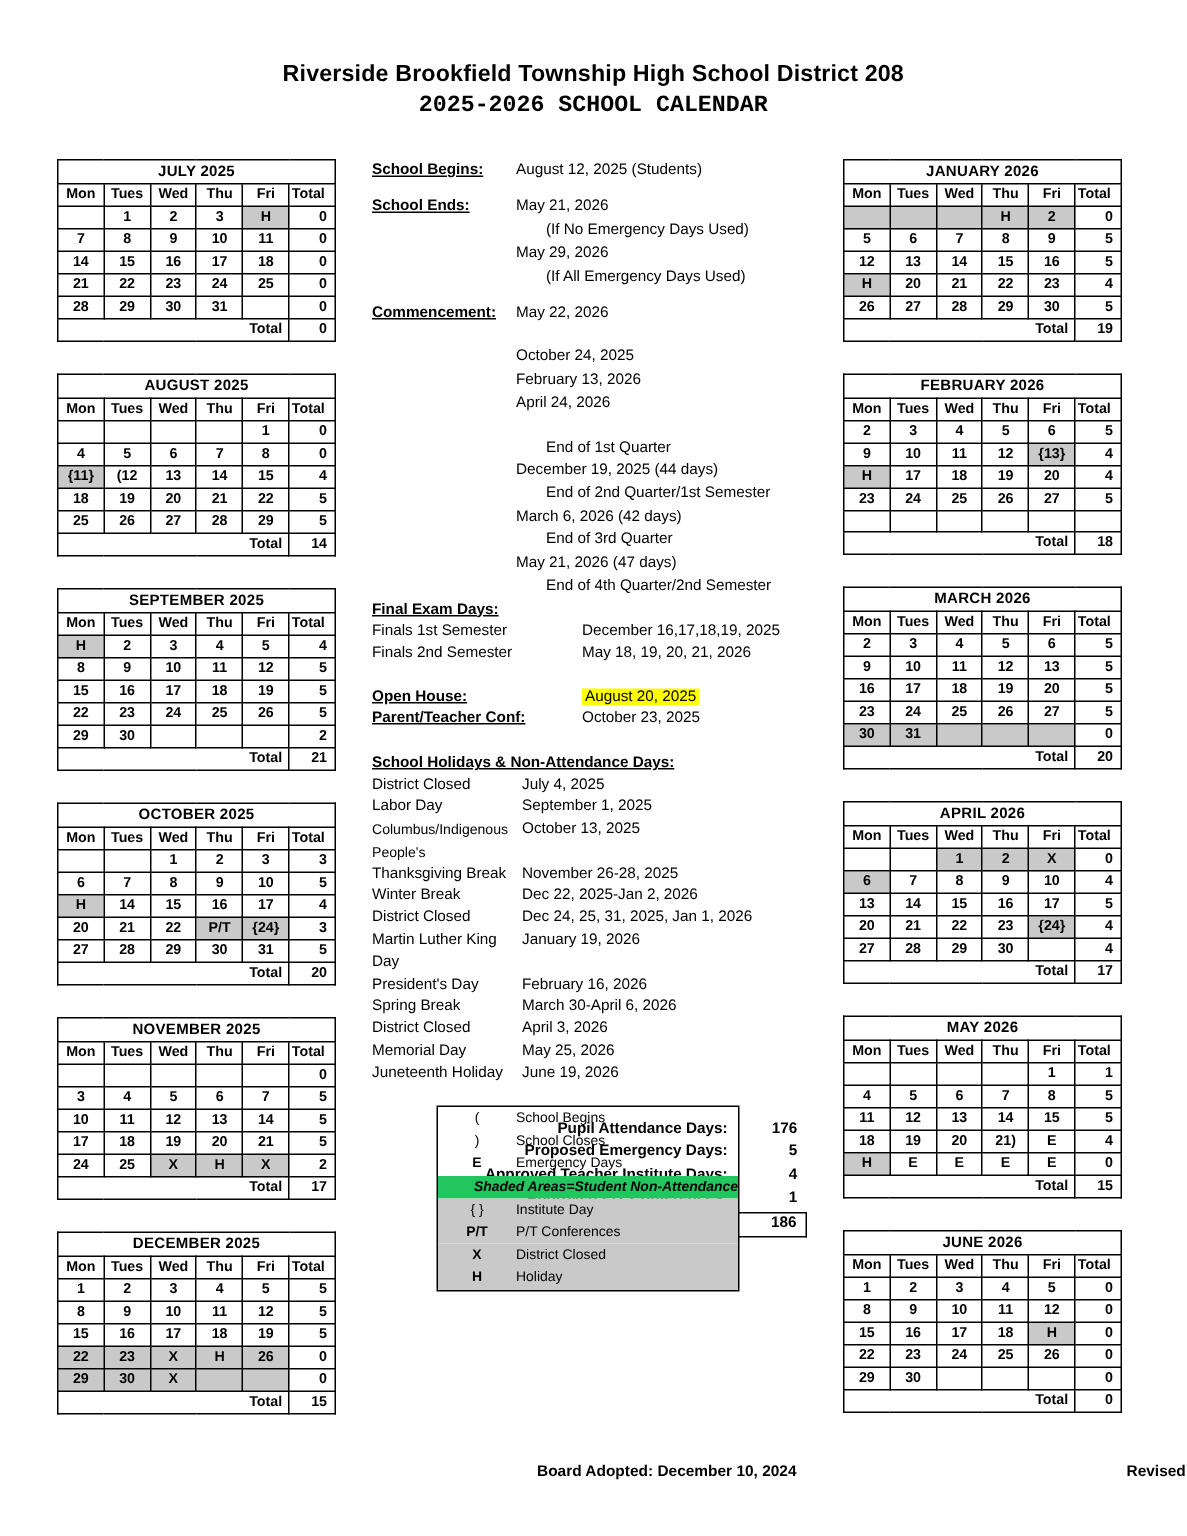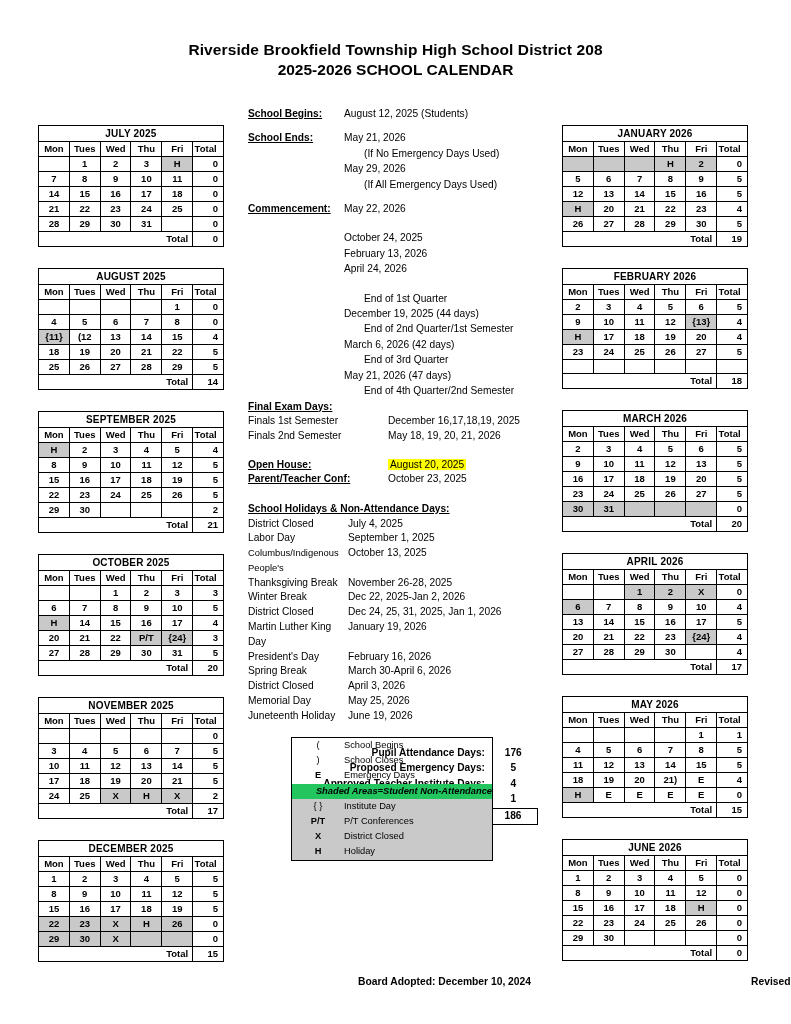--- a/index.html
+++ b/index.html
@@ -31,20 +31,21 @@
   .header .line1 {
     font-size: 15.5px;
     font-weight: bold;
     letter-spacing: 0.1px;
     line-height: 20px;
   }
   .header .line2 {
     font-size: 15.5px;
     font-weight: bold;
     line-height: 20px;
+    font-family: Liberation Mono, monospace;
   }
 
   
   .columns {
     position: absolute;
     top: 106px;
     left: 0;
     width: 791px;
   }
   .col-left {
@@ -101,21 +102,21 @@
     width: 36px;
     text-align: right;
     padding-right: 5px;
   }
   .month td.shaded { background: #c9c9c9; }
   .month td.totlabel {
     text-align: right;
     padding-right: 4px;
     font-weight: bold;
   }
-  .month-wrap { margin-bottom: 21px; margin-top: 19px; }
+  .month-wrap { margin-bottom: 21px; }
   .month-wrap:last-child { margin-bottom: 0; }
 
   
   .info-row {
     display: flex;
     font-size: 10.2px;
     line-height: 15.4px;
   }
   .info-label {
     width: 96px;
@@ -177,21 +178,21 @@
     margin-left: auto;
     margin-right: 10px;
   }
   .totals td {
     padding: 0 0 1px 0;
     font-size: 10.2px;
     font-weight: bold;
     line-height: 14.5px;
   }
   .totals td.lbl { text-align: right; padding-right: 10px; }
-  .totals td.val { text-align: center; width: 36px; padding-right: 6px; }
+  .totals td.val { text-align: right; width: 36px; padding-right: 6px; }
   .totals tr.grand td {
     border: 1.2px solid #000;
   }
   .totals tr.grand td.lbl { border-right: none; padding-right: 10px; }
   .totals tr.grand td.val { border-left: none; }
 
   
   .legend {
     position: absolute;
     left: 291px;

